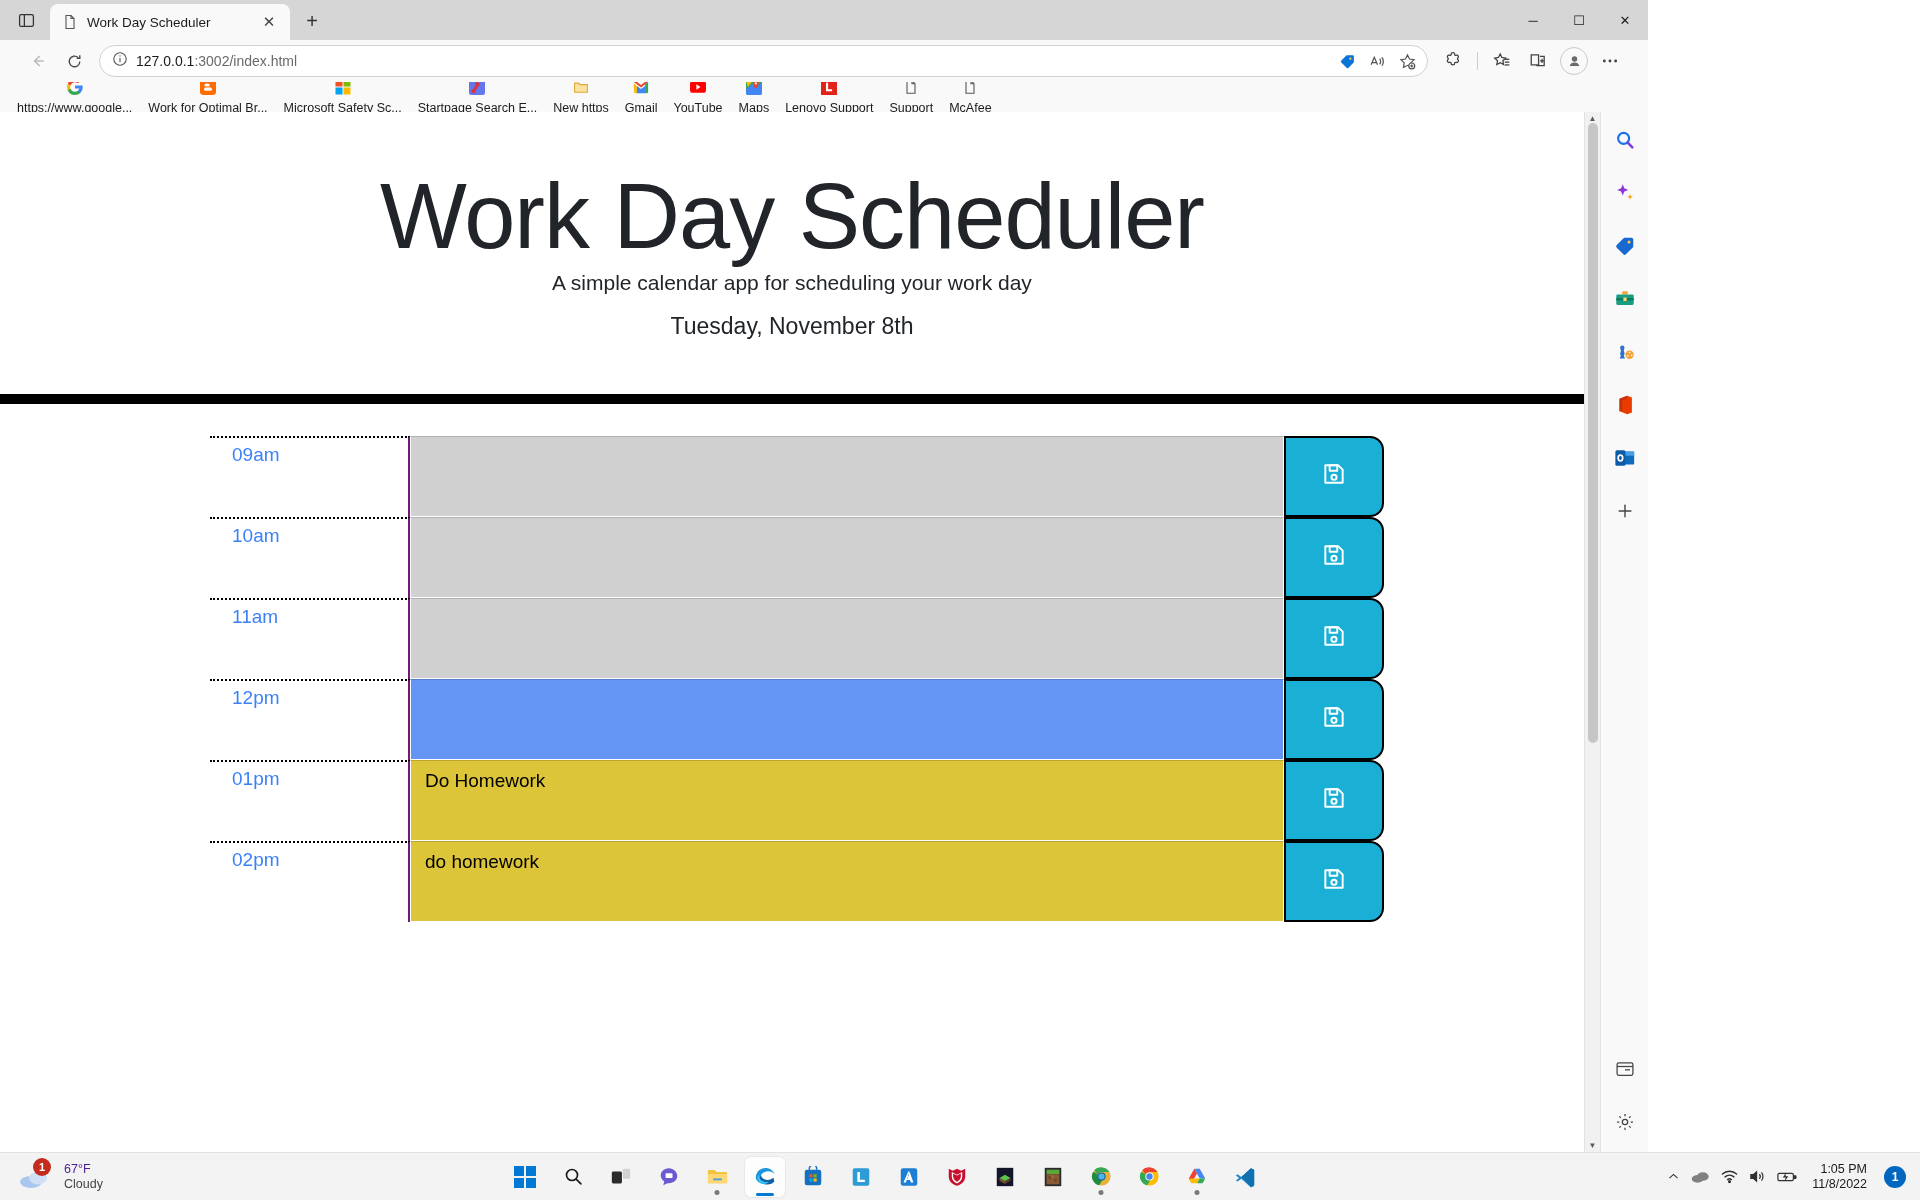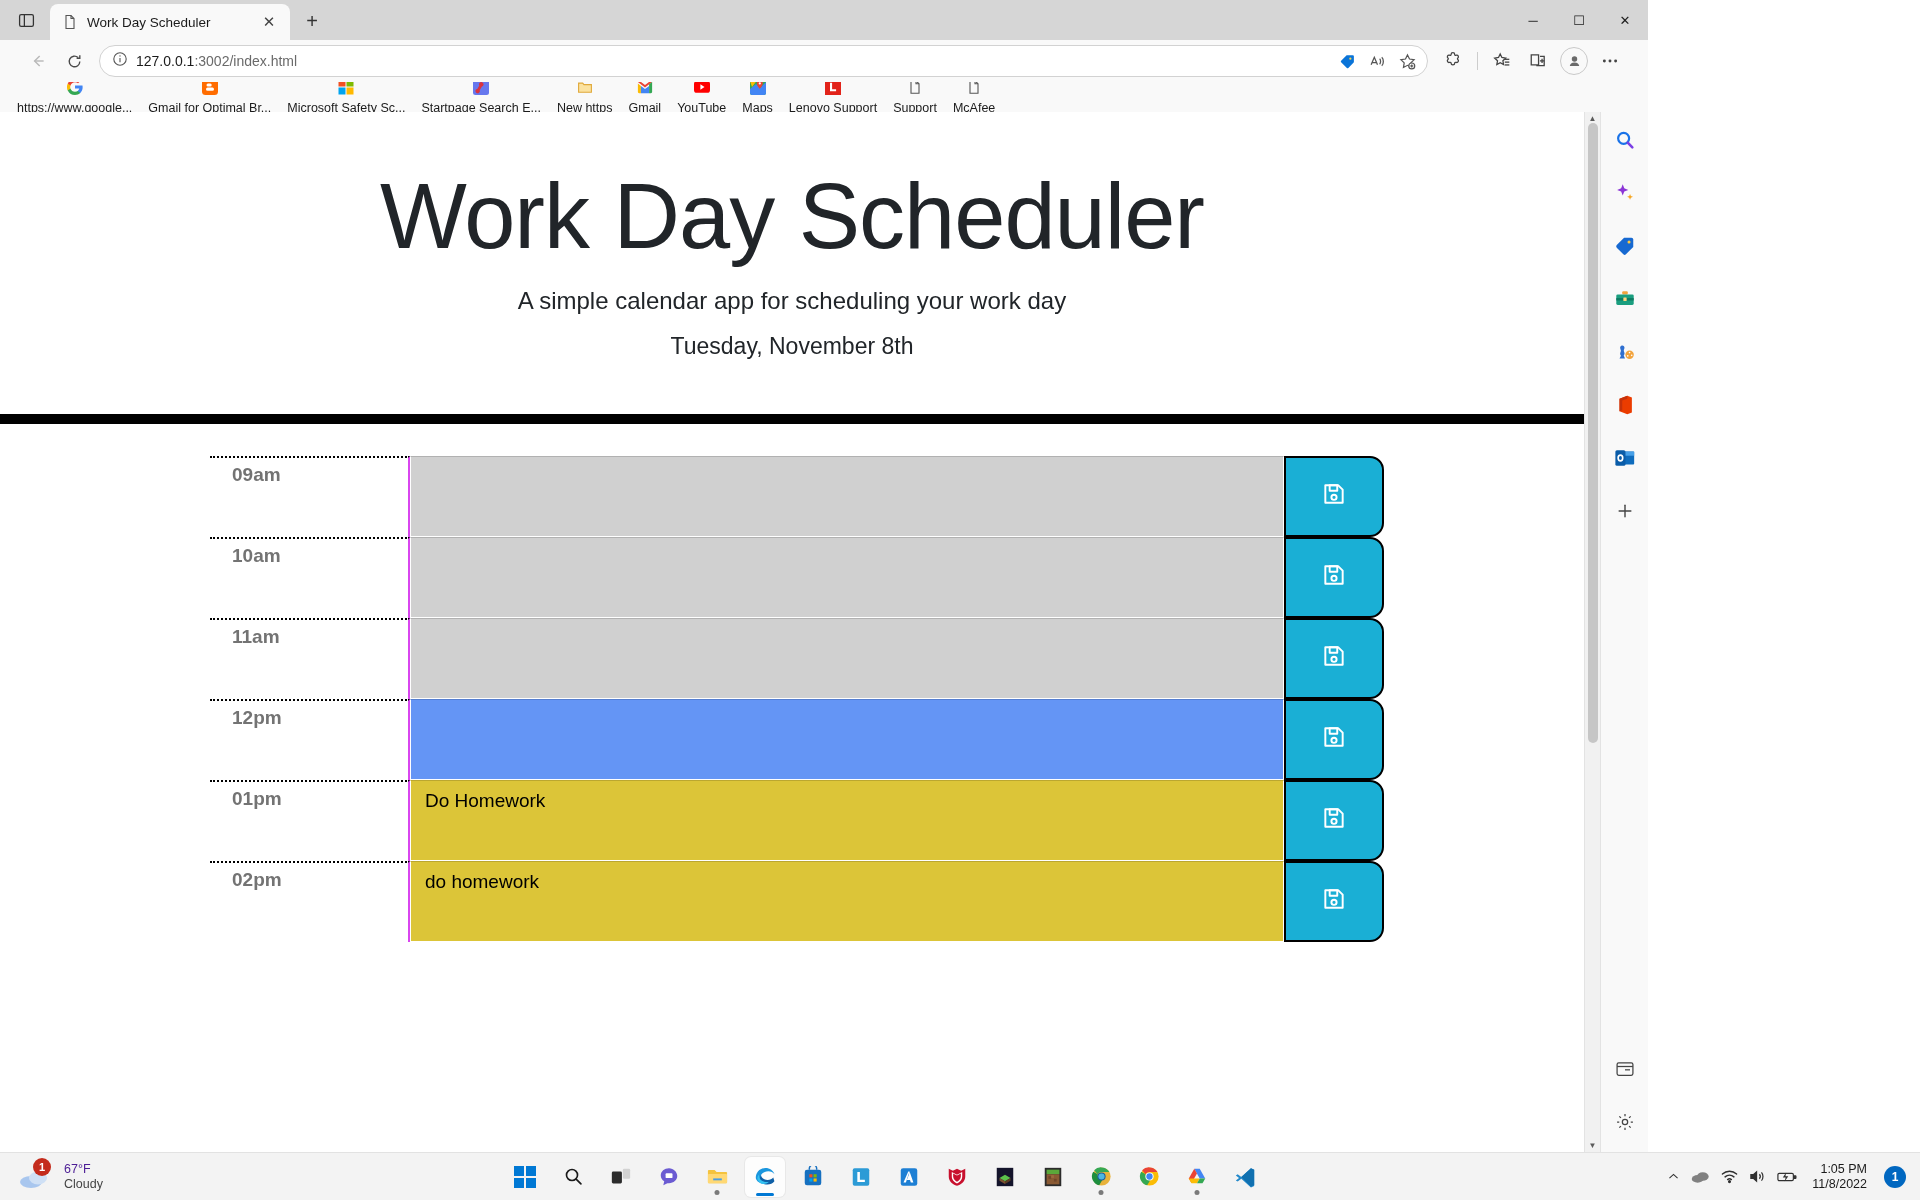--- a/index.html
+++ b/index.html
@@ -119,33 +119,33 @@
     justify-content: center; border-radius: 6px; cursor: pointer; font-size: 19px;
   }
   .side-spacer { flex: 1; }
 
   
   .jumbotron { padding: 56px 0 28px; text-align: center; }
   .app-title {
     font-size: 92px; font-weight: 400; color: #212529; line-height: 1.05;
     letter-spacing: -1px;
   }
-  .app-lead { font-size: 24px; color: #212529; margin-top: 22px; font-weight: 400; }
+  .app-lead { font-size: 21px; color: #212529; margin-top: 6px; font-weight: 400; }
   .app-date { font-size: 23px; color: #212529; margin-top: 18px; font-weight: 400; }
 
   .divider { height: 10px; background: #000; width: 100%; margin-top: 26px; }
 
   .schedule { padding: 32px 0 0 0; }
   .time-block {
     display: flex; height: 81px; margin: 0 200px 0 210px;
   }
   .hour {
     width: 200px; flex: 0 0 200px; padding: 6px 0 0 22px;
-    font-size: 19px; color: #737373;
-    border-top: 2px dotted #000; border-right: 2px solid #d946ef; font-weight: bold;
+    font-size: 19px; color: #3b82f6;
+    border-top: 2px dotted #000; border-right: 2px solid #701a75;
   }
   .task {
     flex: 1; border: 1px solid #fff; padding: 9px 0 0 14px;
     font-size: 19px; color: #000000; overflow: hidden; cursor: text;
     border-top: 1px solid rgba(0,0,0,0.15);
   }
   .task.past    { background: #d0d0d0; }
   .task.present { background: #6495f5; }
   .task.future  { background: #dcc538; }
   .saveBtn {
@@ -317,21 +317,21 @@
             <path fill="#FBBC05" d="M3.9 10.7a5.4 5.4 0 0 1 0-3.4V5H.9a9 9 0 0 0 0 8z"></path>
             <path fill="#EA4335" d="M9 3.6c1.3 0 2.5.5 3.4 1.3l2.6-2.6A9 9 0 0 0 .9 5l3 2.3C4.6 5.2 6.6 3.6 9 3.6z"></path>
           </svg></span>
       <span class="bm-label">https://www.google...</span>
     </div>
     <div class="bm">
       <span class="bm-ico"><svg width="16" height="16" viewBox="0 0 16 16">
             <rect width="16" height="16" rx="3.5" fill="#FF6C00"></rect>
             <path d="M6 4.6h2.2a1.5 1.5 0 0 1 0 3H6a1.5 1.5 0 0 1 0-3zM5.6 8.6h4.8a1.6 1.6 0 0 1 0 3.2H5.6a1.6 1.6 0 0 1 0-3.2z" fill="#fff"></path>
           </svg></span>
-      <span class="bm-label">Gmail for Optimal Br...</span>
+      <span class="bm-label">Work for Optimal Br...</span>
     </div>
     <div class="bm">
       <span class="bm-ico"><svg width="16" height="16" viewBox="0 0 16 16">
             <rect x="0.5" y="0.5" width="7" height="7" fill="#F25022"></rect>
             <rect x="8.5" y="0.5" width="7" height="7" fill="#7FBA00"></rect>
             <rect x="0.5" y="8.5" width="7" height="7" fill="#00A4EF"></rect>
             <rect x="8.5" y="8.5" width="7" height="7" fill="#FFB900"></rect>
           </svg></span>
       <span class="bm-label">Microsoft Safety Sc...</span>
     </div>

